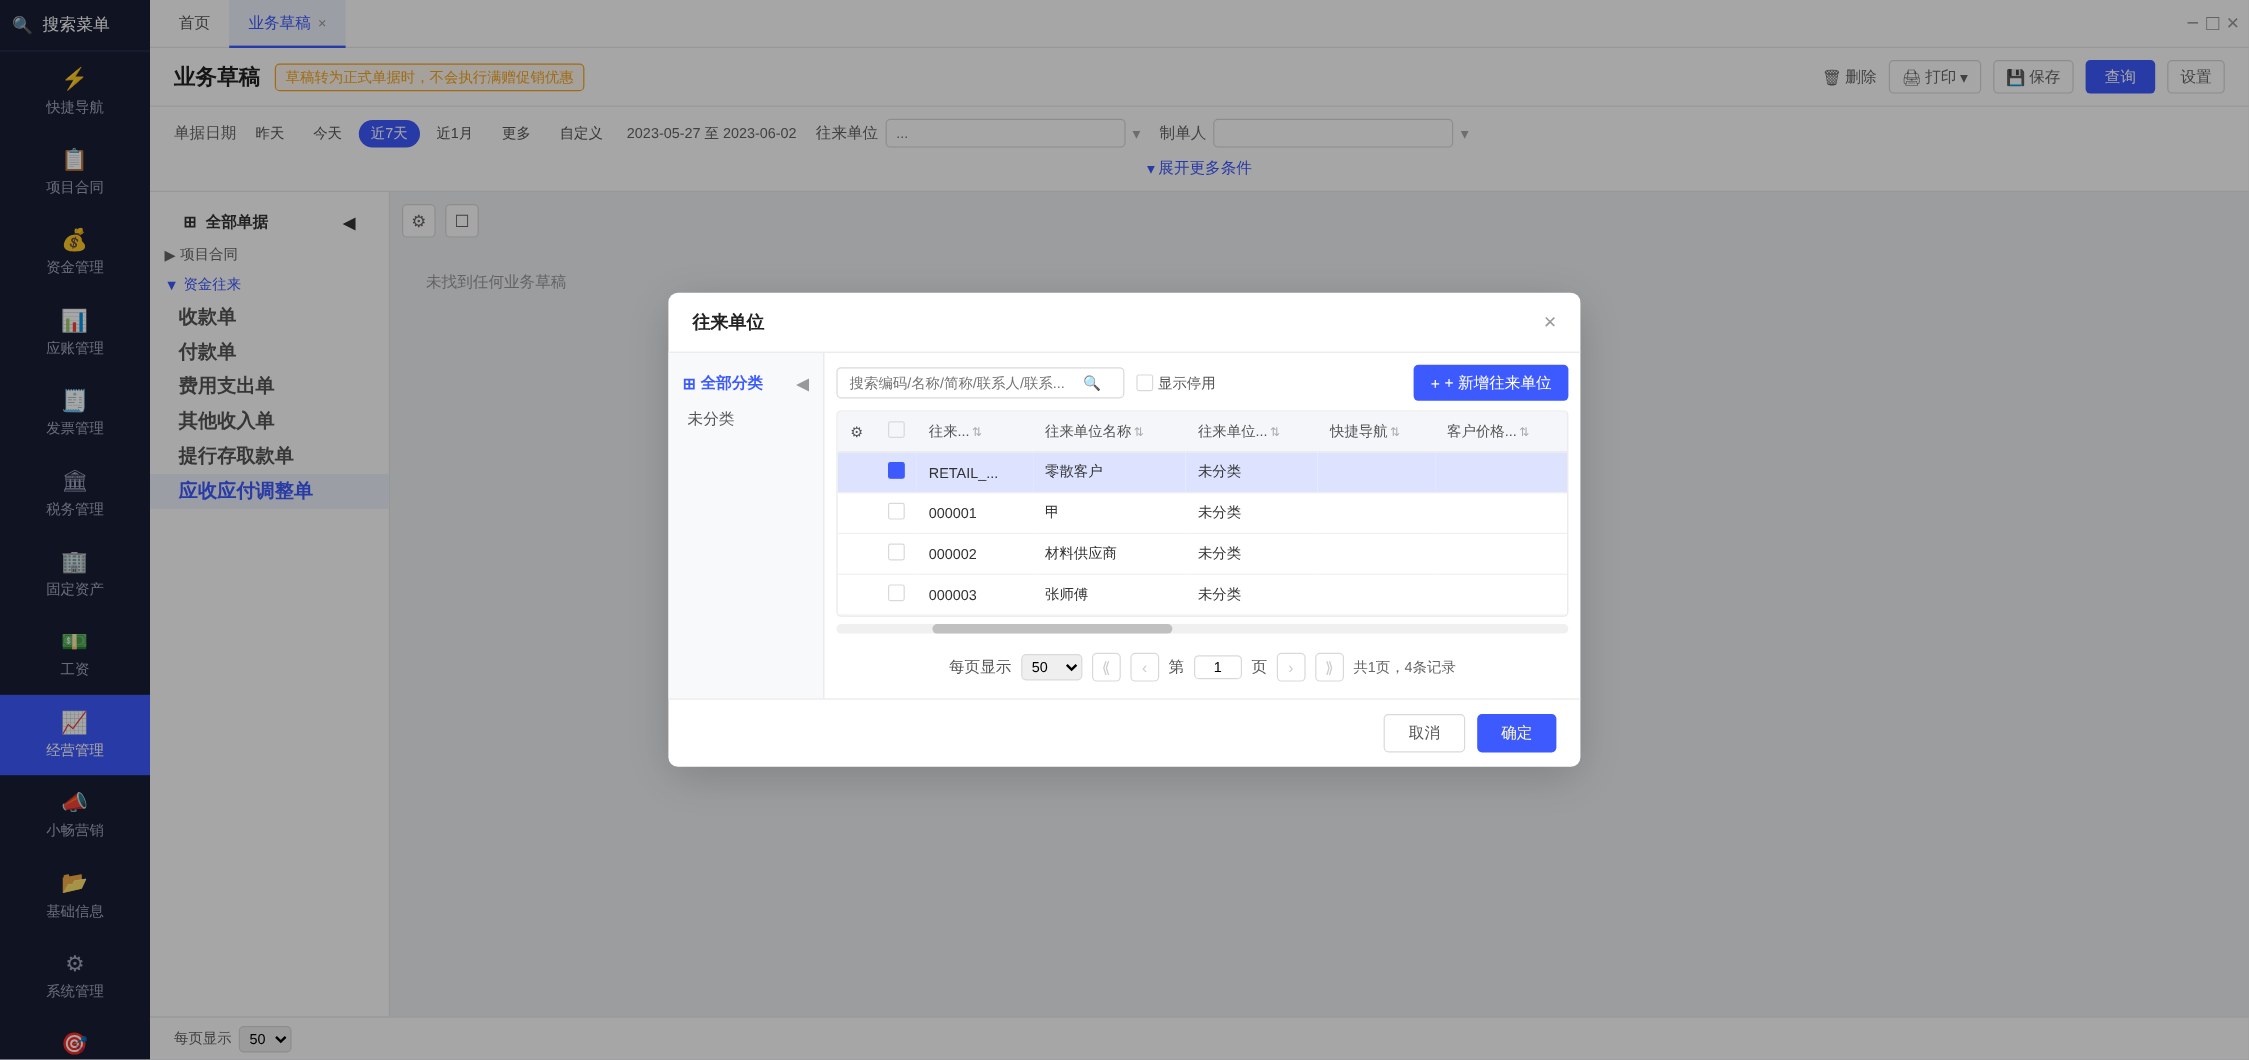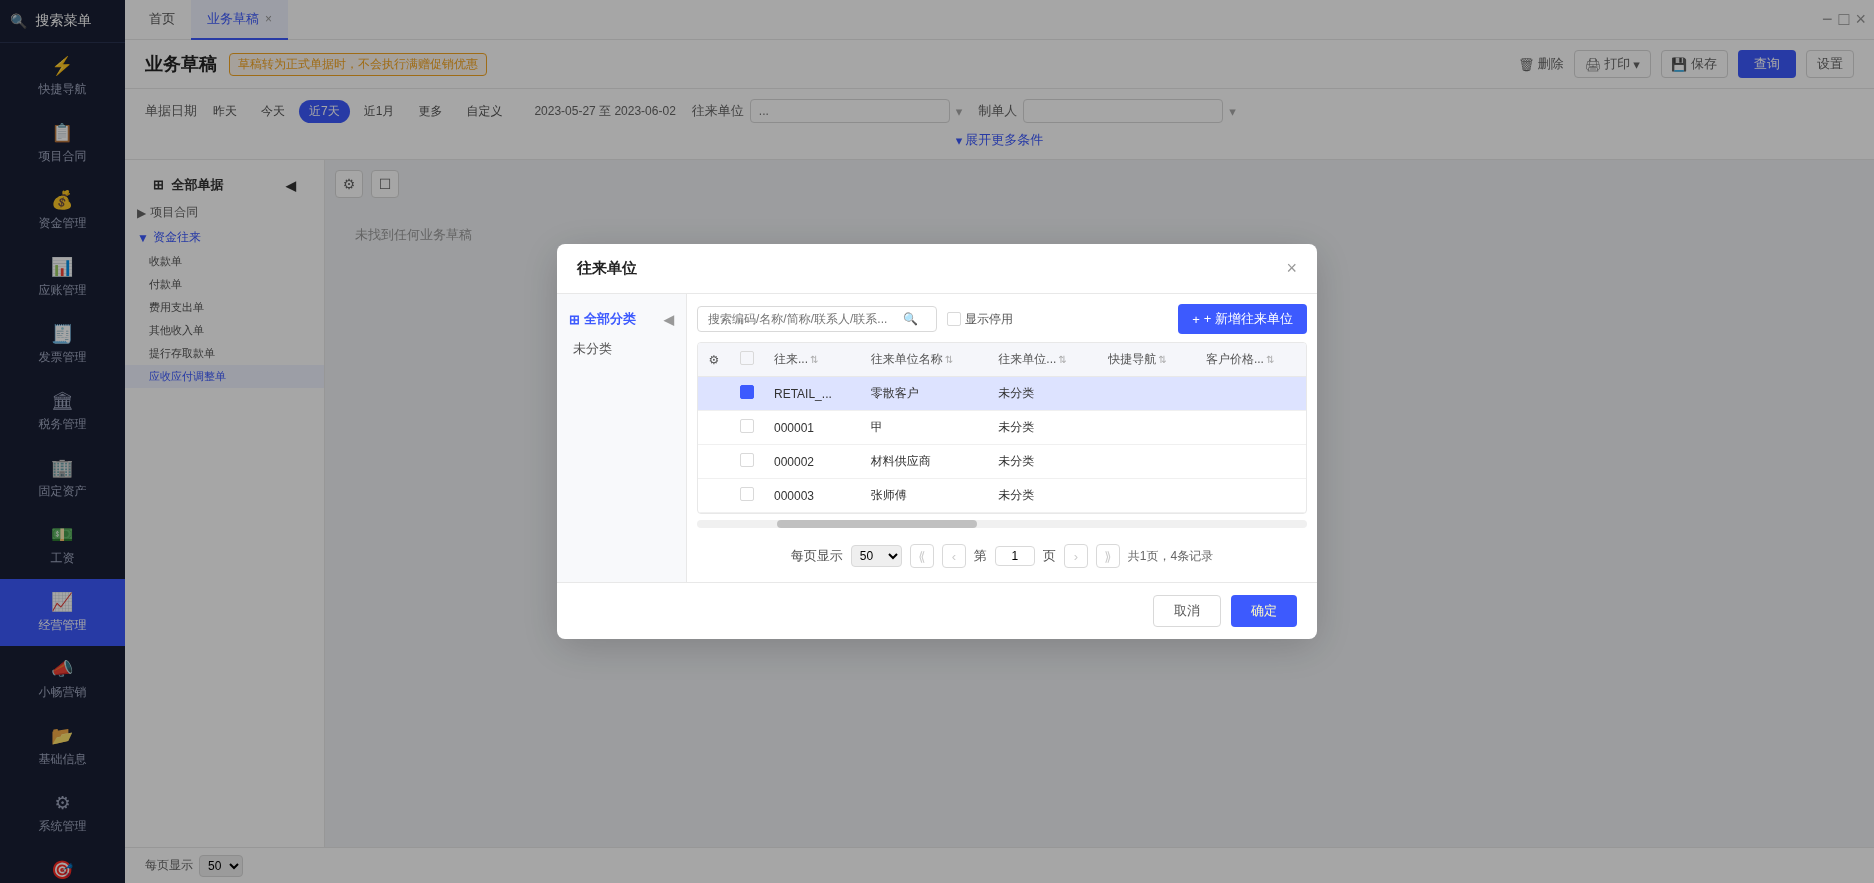--- a/index.html
+++ b/index.html
@@ -96,21 +96,21 @@
       background: #fff;
       padding: 10px 20px;
       border-bottom: 1px solid #e8e8e8;
     }
     .filter-row { display: flex; align-items: center; gap: 16px; flex-wrap: wrap; }
     .filter-item { display: flex; align-items: center; gap: 6px; font-size: 13px; color: #444; }
     .filter-label { color: #666; white-space: nowrap; }
     .filter-tags { display: flex; gap: 4px; }
     .filter-tag { padding: 3px 10px; border-radius: 3px; font-size: 12px; cursor: pointer; color: #555; }
     .filter-tag.active { background: #3d5afe; color: #fff; border-radius: 12px; }
-    .filter-date { font-size: 12px; color: #666; margin-left: 16px; }
+    .filter-date { font-size: 12px; color: #666; margin-left: 4px; }
     .filter-input { border: 1px solid #d9d9d9; border-radius: 4px; padding: 4px 8px; font-size: 12px; width: 180px; color: #333; }
     .filter-more { color: #3d5afe; font-size: 13px; cursor: pointer; display: flex; align-items: center; gap: 3px; }
 
     
     .content-area {
       display: flex;
       flex: 1;
       overflow: hidden;
     }
 
@@ -125,21 +125,21 @@
     .left-nav-header {
       display: flex;
       align-items: center;
       justify-content: space-between;
       padding: 6px 28px;
       font-weight: bold;
       color: #333;
     }
     .left-nav-section { color: #666; padding: 4px 12px; font-size: 12px; cursor: pointer; display: flex; align-items: center; gap: 4px; }
     .left-nav-section.active { color: #3d5afe; }
-    .left-nav-sub { padding: 4px 24px; font-size: 11px; color: #555; cursor: pointer; }
+    .left-nav-sub { padding: 4px 24px; font-size: 16px; color: #555; cursor: pointer; font-weight: bold; }
     .left-nav-sub.selected { color: #3d5afe; background: #f0f3ff; }
 
     
     .table-area {
       flex: 1;
       padding: 10px;
       overflow: auto;
     }
     .table-toolbar {
       display: flex;

